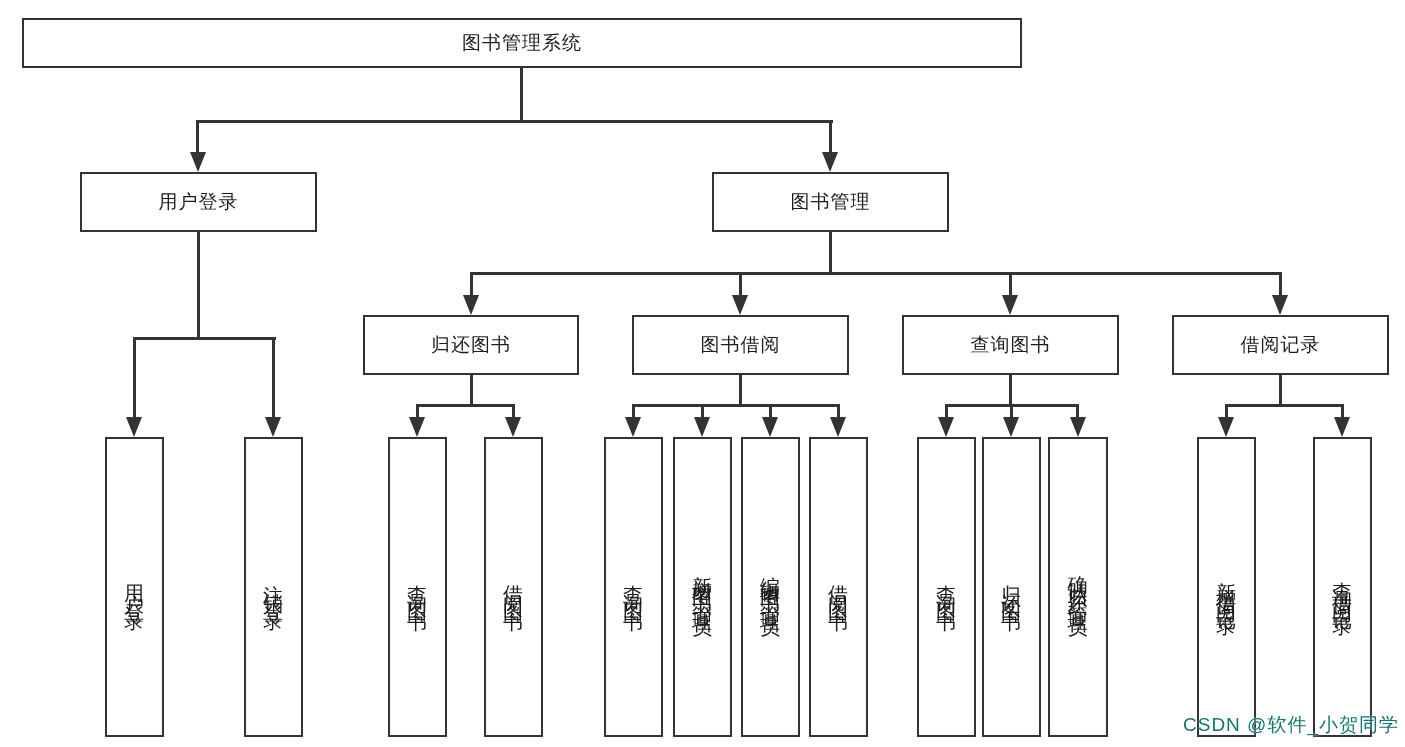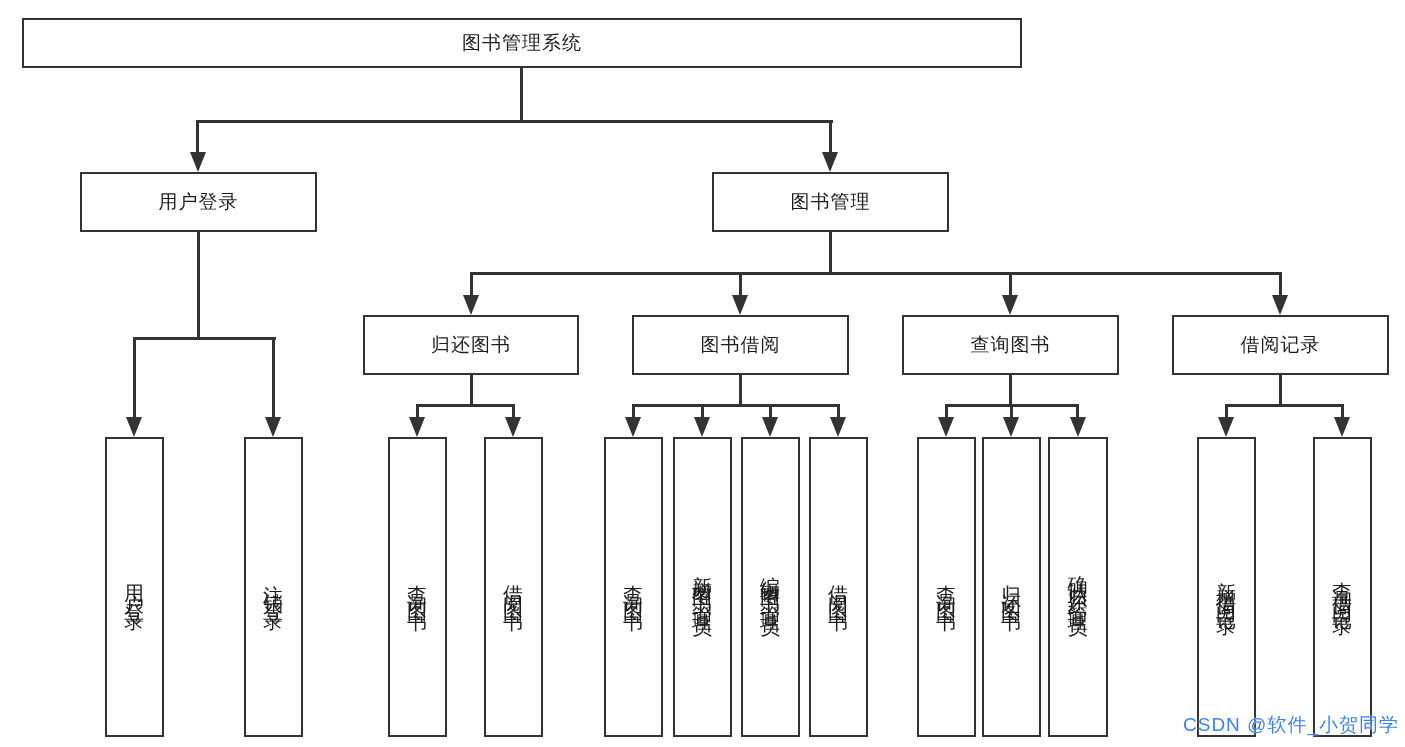--- a/index.html
+++ b/index.html
@@ -20,21 +20,21 @@
     line-height:1;
   }
   .hline,.vline{position:absolute;background:#333333;}
   .arrow{
     position:absolute;width:0;height:0;
     border-left:8px solid transparent;border-right:8px solid transparent;
     border-top:20px solid #333333;
   }
   .watermark{
     position:absolute;left:1183px;top:712px;
-    font-size:19px;color:#3b82f6;letter-spacing:1px;
+    font-size:19px;color:#0f766e;letter-spacing:1px;
     text-shadow:0 0 2px #ffffff;white-space:nowrap;z-index:5;
   }
 </style>
 </head>
 <body>
 
 <div class="canvas">
 
   <div class="box" style="left:22px;top:18px;width:1000px;height:50px;">图书管理系统</div>
 

